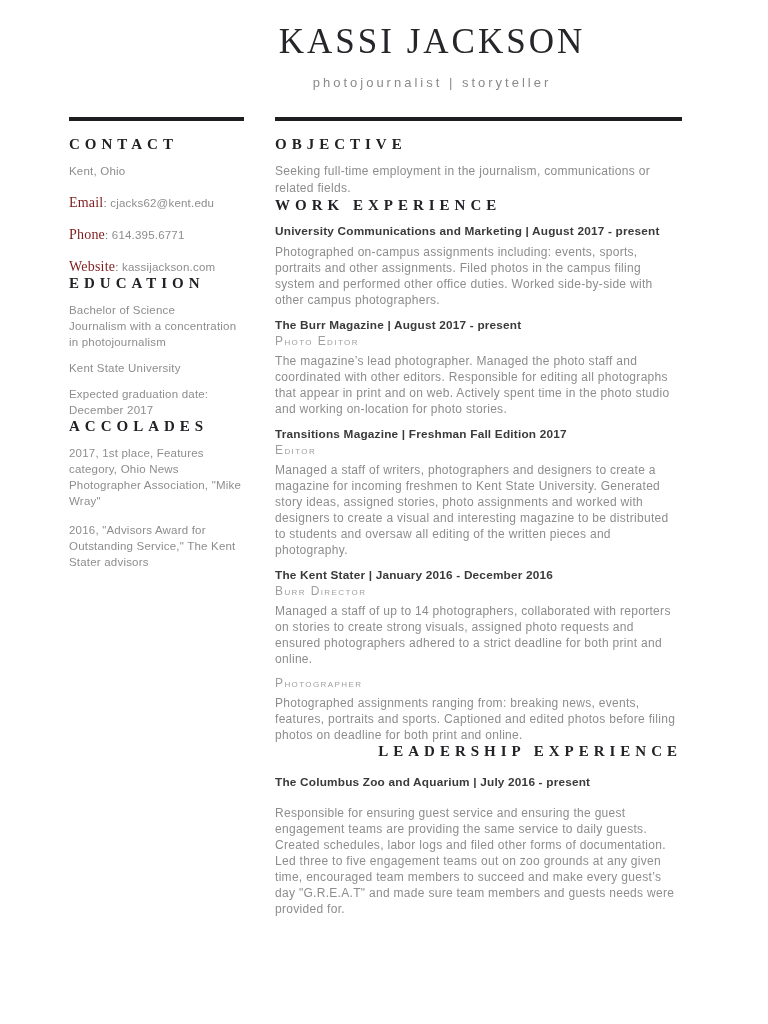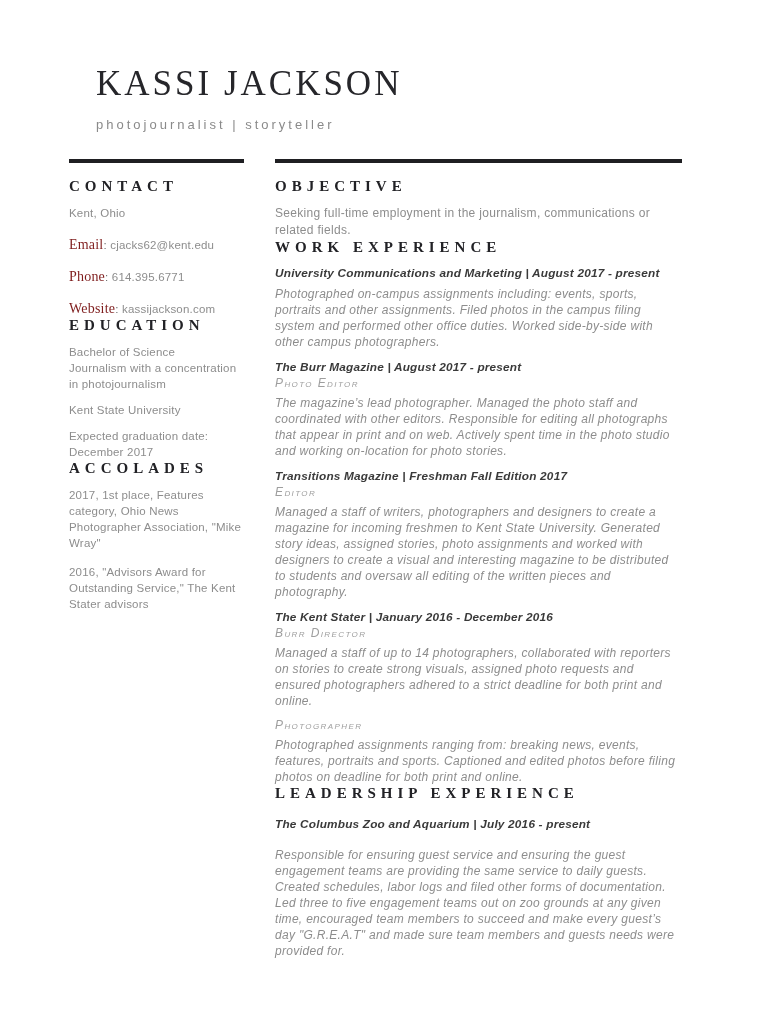--- a/index.html
+++ b/index.html
@@ -6,21 +6,21 @@
   html, body { background: #ffffff; }
   body {
     width: 768px; height: 1024px;
     font-family: "Liberation Sans", sans-serif;
     color: #8d8d8d;
     overflow: hidden;
   }
   .page { position: relative; width: 768px; height: 1024px; background: #fff; }
 
   
-  .header { padding-top: 22px; padding-left: 96px; margin-top: 42px; }
+  .header { padding-top: 22px; text-align: center; padding-left: 96px; }
   .name {
     font-family: "Liberation Serif", serif;
     font-size: 35px; font-weight: 400;
     letter-spacing: 3px; color: #26262a;
   }
   .tagline {
     margin-top: 13px;
     font-size: 13px; letter-spacing: 3px;
     color: #8a8a8a;
   }
@@ -49,33 +49,33 @@
   .contact-line .colon { color: #6f6f6f; }
   .sidebar-p { margin-top: 10px; white-space: pre-line; }
   .section-gap { margin-top: 44px; }
   .accolade { margin-top: 13px; }
   .first-after-heading { margin-top: 0; }
 
   
   .col-right { font-size: 12px; line-height: 16px; letter-spacing: 0.3px; color: #8d8d8d; }
   .objective-text { margin-top: 6px; line-height: 17px; }
   .work-heading { margin-top: 19px; margin-bottom: 6px; }
-  .job { margin-top: 10px; font-style: italic; }
+  .job { margin-top: 10px; }
   .job h3 {
     font-size: 11.8px; font-weight: 700; color: #3a3a3a;
     letter-spacing: 0.2px; white-space: nowrap; line-height: 15px;
   }
   .role {
     margin-top: 2px;
     font-variant: small-caps;
     font-size: 12px; letter-spacing: 1.4px;
     color: #9e9e9e; line-height: 13px;
   }
   .desc { margin-top: 5px; }
-  .leadership-heading { margin-top: 27px; }
+  .leadership-heading { margin-top: 27px; text-align: right; }
   .lead-job { margin-top: 16px; }
   .lead-desc { margin-top: 15px; }
 </style>
 </head>
 <body>
 
 <div class="page">
 
   <div class="header">
     <div class="name">KASSI JACKSON</div>

